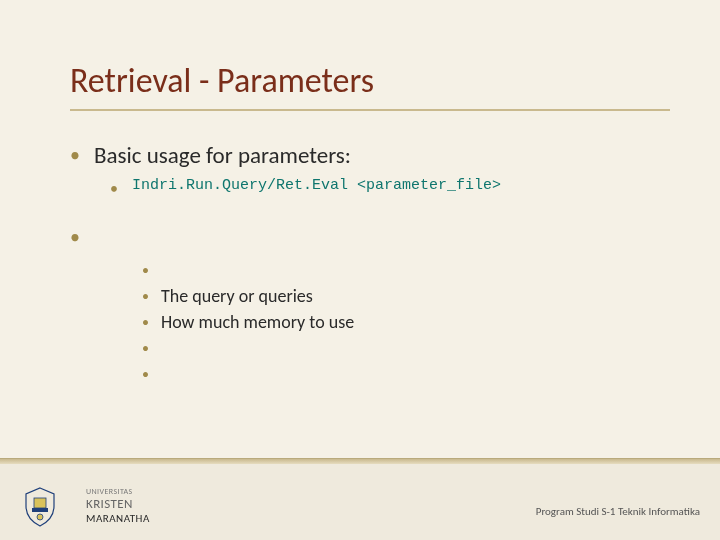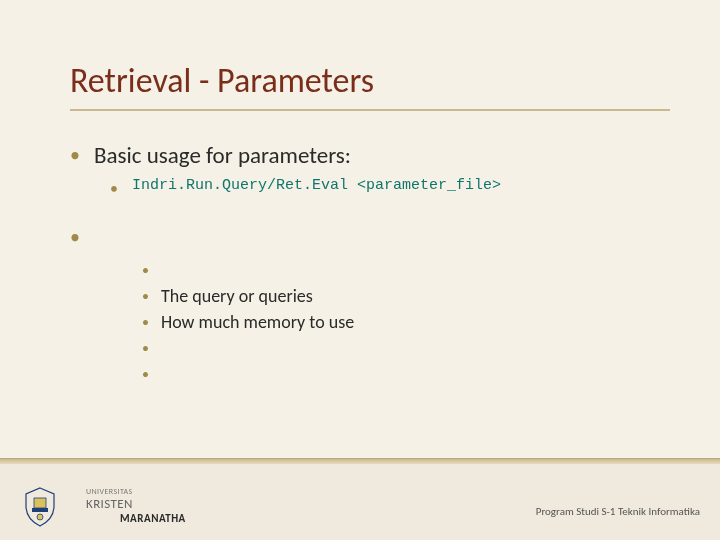--- a/index.html
+++ b/index.html
@@ -73,21 +73,21 @@
     gap: 24px;
   }
   .logo-text {
     font-size: 10px;
     letter-spacing: 0.4px;
     color: #4a4a4a;
     line-height: 1.2;
   }
   .logo-text .uni { font-size: 8px; color: #777; }
   .logo-text .kris { font-size: 13px; color: #666; }
-  .logo-text .mara { font-size: 11px; font-weight: 700; color: #2a2a2a; letter-spacing: 0.5px; margin-left: 34px; }
+  .logo-text .mara { font-size: 11px; font-weight: 400; color: #2a2a2a; letter-spacing: 0.5px; }
   .right-foot {
     position: absolute;
     right: 20px; bottom: 20px;
     font-size: 11px;
     color: #555;
     line-height: 1.5;
   }
 </style>
 </head>
 <body>

